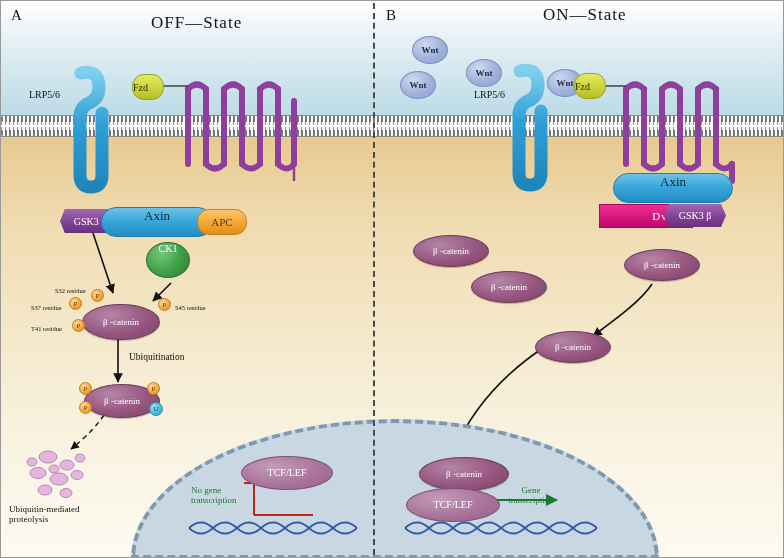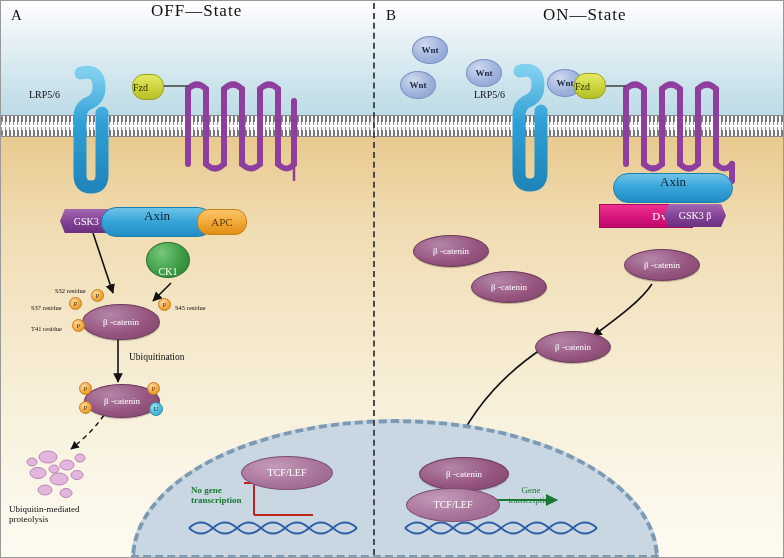--- a/index.html
+++ b/index.html
@@ -91,21 +91,21 @@
     position:absolute;border-radius:12px;
     background:linear-gradient(to bottom,#fbc56a 0%,#f0a431 60%,#e08f12 100%);
     border:1px solid #c98214;
     display:flex;align-items:center;justify-content:center;
     color:#5a3a05;font-size:11px;
   }
   .ck1{
     position:absolute;border-radius:50%;
     background:radial-gradient(circle at 35% 30%, #76c77a 0%, #3d9e46 55%, #2b7e33 100%);
     border:1px solid #2a7330;
-    display:flex;align-items:flex-end;justify-content:center;
+    display:flex;align-items:flex-start;justify-content:center;
     color:#fff;font-size:10px;
   }
   .fzd{
     position:absolute;border-radius:12px;
     background:linear-gradient(to bottom,#e4ea63 0%,#c9d13a 60%,#b6bf27 100%);
     border:1px solid #9aa313;
     display:flex;align-items:center;justify-content:flex-start;
     color:#2c3000;font-size:10px;
   }
   .wnt{
@@ -306,21 +306,21 @@
       <marker id="ahg2" markerWidth="7" markerHeight="7" refX="5.5" refY="3" orient="auto">
         <path d="M0,0 L6,3 L0,6 z" fill="#1a7a33"></path>
       </marker>
     </defs>
     <path d="M492,499 L556,499" stroke="#1a7a33" stroke-width="2" fill="none" marker-end="url(#ahg2)"></path>
   </svg>
 
   <div class="divider"></div>
 
   <div class="abs panel-letter" style="left:10px;top:6px;">A</div>
-  <div class="abs panel-title" style="left:150px;top:0;">OFF—State</div>
+  <div class="abs panel-title" style="left:150px;top:12px;">OFF—State</div>
 
   <div class="abs panel-letter" style="left:385px;top:6px;">B</div>
   <div class="abs panel-title" style="left:542px;top:4px;">ON—State</div>
 
   <div class="abs lbl" style="left:28px;top:88px;font-size:10px;">LRP5/6</div>
 
   <div class="fzd" style="left:131px;top:73px;width:30px;height:24px;">
     <span>Fzd</span>
   </div>
 
@@ -375,21 +375,21 @@
   <div class="ubi" style="left:148px;top:401px;">
     <span>U</span>
   </div>
 
   <div class="note" style="left:8px;top:503px;width:120px;white-space:pre-line;">Ubiquitin-mediated
 proteolysis</div>
 
   <div class="ellipse tcf" style="left:240px;top:455px;width:90px;height:32px;">
     <span>TCF/LEF</span>
   </div>
-  <div class="note note-green" style="left:190px;top:484px;width:70px;white-space:pre-line;font-weight:bold;">No gene
+  <div class="note note-green" style="left:190px;top:484px;width:70px;white-space:pre-line;">No gene
 transcription</div>
 
   <div class="wnt" style="left:411px;top:35px;width:34px;height:26px;">
     <span>Wnt</span>
   </div>
   <div class="wnt" style="left:399px;top:70px;width:34px;height:26px;">
     <span>Wnt</span>
   </div>
   <div class="wnt" style="left:465px;top:58px;width:34px;height:26px;">
     <span>Wnt</span>

